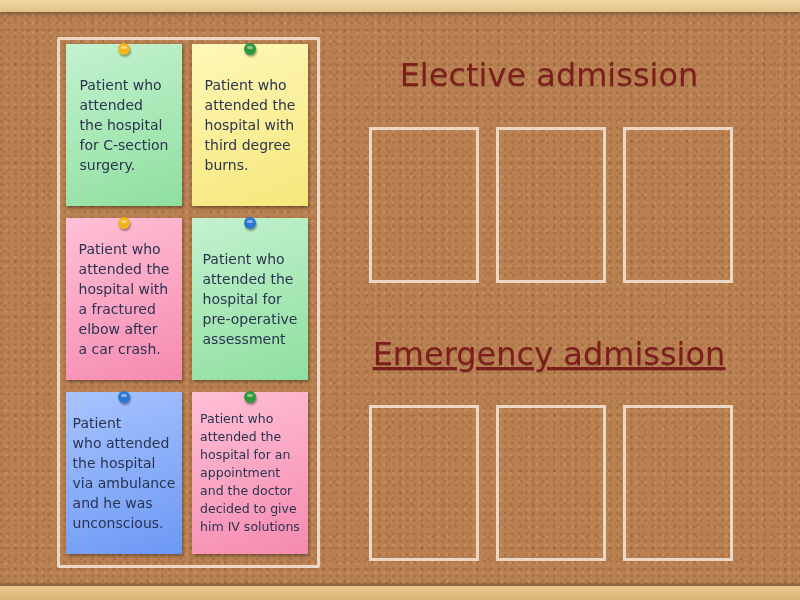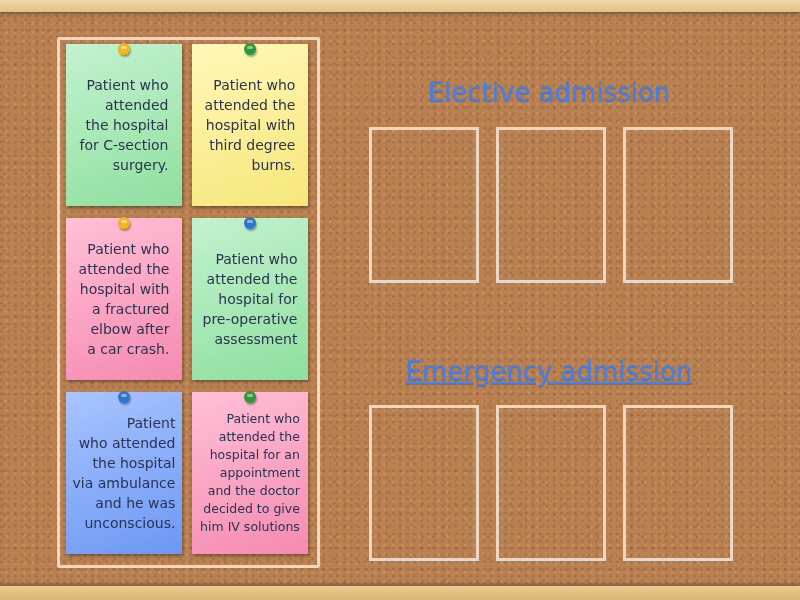--- a/index.html
+++ b/index.html
@@ -28,21 +28,21 @@
   }
   .tray {
     position:absolute; left:57px; top:37px; width:257px; height:525px;
     border:3px solid rgba(245,232,220,0.85);
     border-radius:2px;
   }
   .note {
     position:absolute; width:116px; height:162px;
     box-shadow:1px 2px 3px rgba(0,0,0,0.35);
     display:flex; align-items:center; justify-content:center;
-    text-align:right;
+    text-align:left;
   }
   .note .text {
     font-family:"DejaVu Sans", sans-serif;
     font-size:14px; line-height:20px; color:#2a3450;
     padding:0 6px; white-space:pre-line;
   }
   .note .text.small { font-size:12.5px; line-height:18px; }
   .green  { background:linear-gradient(160deg,#c3f2cf,#8fdf9f); }
   .yellow { background:linear-gradient(160deg,#fff7b8,#f6e77a); }
   .pink   { background:linear-gradient(160deg,#ffc0d6,#f58ab0); }
@@ -51,24 +51,23 @@
     position:absolute; left:50%; top:-1px; width:12px; height:12px;
     margin-left:-6px; border-radius:50%;
     box-shadow:1px 2px 2px rgba(0,0,0,0.35);
   }
   .pin::after {
     content:""; position:absolute; left:3px; top:3px; width:6px; height:3px;
     border-radius:2px; background:rgba(255,255,255,0.45);
   }
   .section-title {
     position:absolute; width:360px; text-align:center;
-    color:#3b82f6; font-size:26px;
+    color:#7f1d1d; font-size:32px;
     font-family:"DejaVu Sans", sans-serif;
     text-shadow:0 1px 1px rgba(0,0,0,0.2);
-    margin-top:21px;
   }
   .slot {
     position:absolute; width:104px; height:150px;
     border:3px solid rgba(245,232,220,0.85);
   }
 </style>
 </head>
 <body>
 
 <div class="board"></div>

